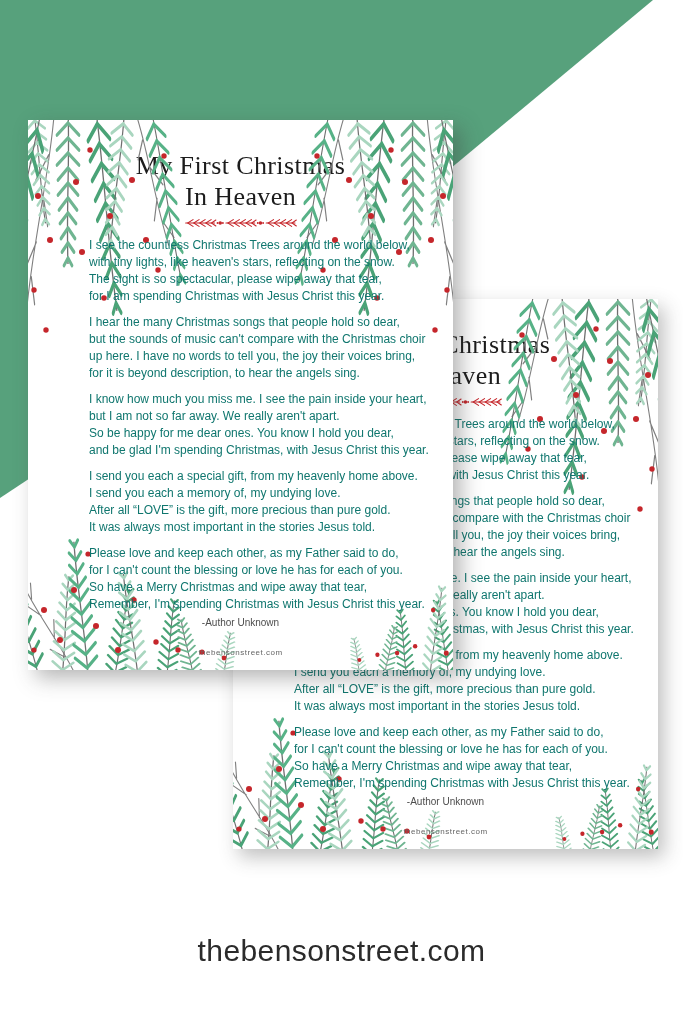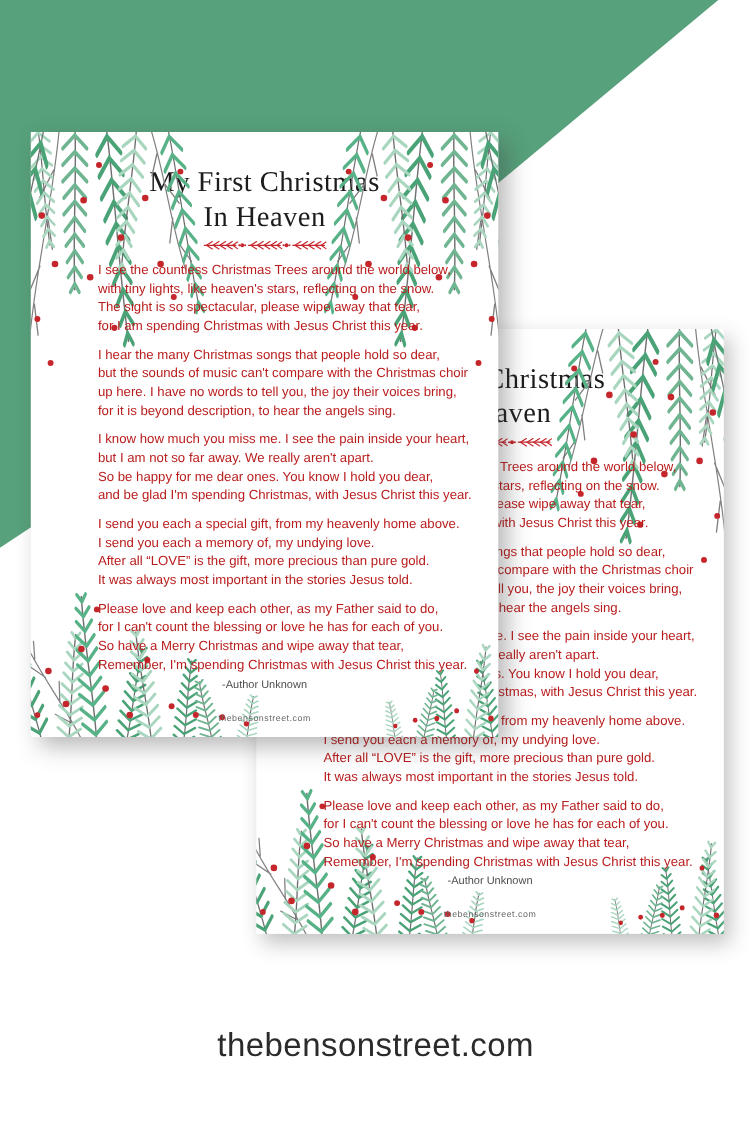--- a/index.html
+++ b/index.html
@@ -13,21 +13,21 @@
   .sheet1{left:28px;top:120px;z-index:2;box-shadow:8px 8px 20px rgba(60,60,60,.38);}
   .sheet2{left:233px;top:299px;z-index:1;box-shadow:6px 8px 18px rgba(60,60,60,.32);}
   .deco{position:absolute;pointer-events:none;}
   .deco.tl{left:-4px;top:0;}
   .deco.tr{right:-4px;top:0;transform:scaleX(-1);}
   .deco.bl{left:-2px;bottom:-2px;}
   .deco.br{right:-2px;bottom:-2px;transform:scale(-0.82,0.86);transform-origin:72% 100%;}
   .title{margin-top:31px;text-align:center;font-family:"Liberation Serif",serif;
          font-size:26px;line-height:1.18;letter-spacing:.4px;color:#1c1c1c;}
   .divider{display:block;margin:6px auto 0;}
-  .poem{position:absolute;left:61px;top:117px;font-size:12px;line-height:17px;color:#b91c1c;}
+  .poem{position:absolute;left:61px;top:117px;font-size:12px;line-height:17px;color:#0f766e;}
   .stanza{margin:0 0 9px 0;}
   .pl{white-space:nowrap;}
   .author{position:absolute;top:497px;left:0;width:100%;text-align:center;
           font-size:10px;color:#4d4d4d;}
   .site{position:absolute;top:528px;left:0;width:100%;text-align:center;
         font-size:8px;letter-spacing:.5px;color:#666;}
   .watermark{position:absolute;top:934px;left:0;width:100%;text-align:center;
              font-size:30px;letter-spacing:.4px;color:#2b2b2b;z-index:3;}
   svg{display:block;}
 </style>

